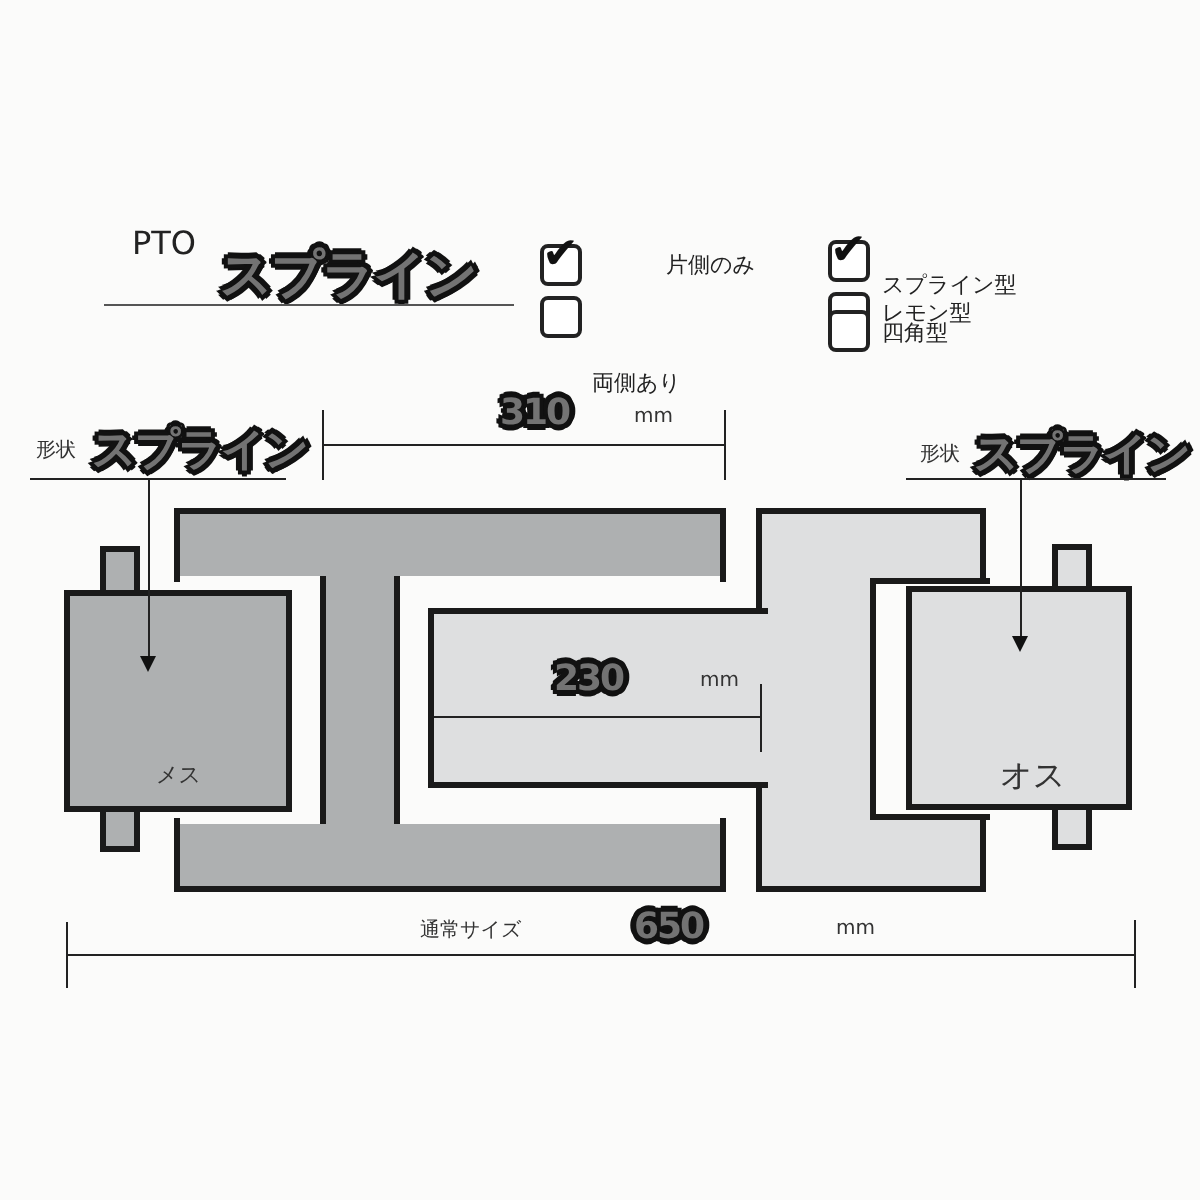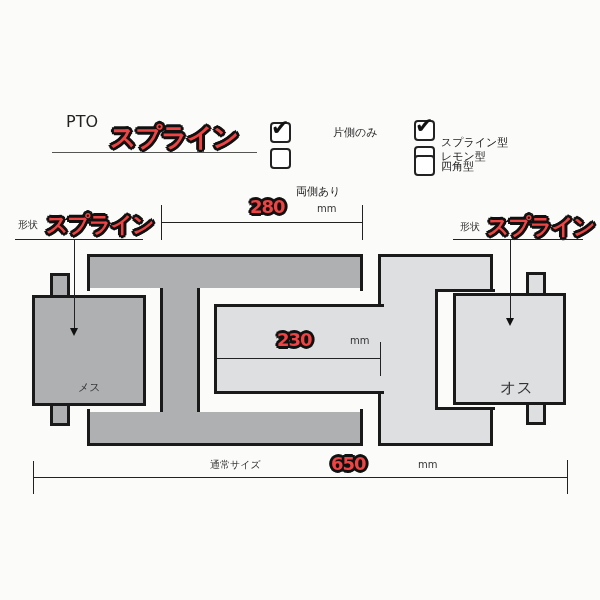--- a/index.html
+++ b/index.html
@@ -1,19 +1,19 @@
 <!DOCTYPE html>
 <html><head>
 <meta charset="utf-8">
 <style>
   html, body { margin:0; padding:0; }
   body { width:600px; height:600px; background:#fbfbfa; position:relative; overflow:hidden; font-family:"DejaVu Sans", sans-serif; color:#222; }
   .abs { position:absolute; }
   .outline-text {
-    font-family:"DejaVu Sans", sans-serif; font-weight:bold; color:#ef4444;
+    font-family:"DejaVu Sans", sans-serif; font-weight:bold; color:#737373;
     text-shadow:
       -2px -2px 0 #111, 2px -2px 0 #111, -2px 2px 0 #111, 2px 2px 0 #111,
       0 -2px 0 #111, 0 2px 0 #111, -2px 0 0 #111, 2px 0 0 #111,
       -3px 0 0 #111, 3px 0 0 #111, 0 3px 0 #111, 0 -3px 0 #111;
     white-space:nowrap; letter-spacing:-1px;
   }
   .small { font-size:10px; color:#333; white-space:nowrap;text-align:center; }
   .cb { width:17px; height:17px; border:2px solid #222; border-radius:4px; background:#fff; }
   .cb-label { font-size:11px; color:#222; white-space:nowrap; }
   .check { font-size:22px; line-height:17px; font-weight:bold; color:#111; position:absolute; left:-1px; top:-5px; }
@@ -65,21 +65,21 @@
 
 <div class="abs small" style="left:460px; top:220px;">形状</div>
 <div class="abs outline-text" style="left:487px; top:212px; font-size:22px;">スプライン</div>
 <div class="abs hline" style="left:453px; top:239px; width:130px;"></div>
 <div class="abs vline" style="left:510px; top:239px; height:80px;"></div>
 <div class="abs arrowhead" style="left:506px; top:318px;"></div>
 
 <div class="abs vline" style="left:161px; top:205px; height:35px;"></div>
 <div class="abs vline" style="left:362px; top:205px; height:35px;"></div>
 <div class="abs hline" style="left:161px; top:222px; width:202px;"></div>
-<div class="abs outline-text" style="left:250px; top:196px; font-size:18px;">280</div>
+<div class="abs outline-text" style="left:250px; top:196px; font-size:18px;">310</div>
 <div class="abs small" style="left:317px; top:203px;">mm</div>
 
 <div class="abs box dark" style="left:50px; top:273px; width:20px; height:25px;"></div>
 <div class="abs box dark" style="left:50px; top:402px; width:20px; height:24px;"></div>
 
 <div class="abs box dark" style="left:87px; top:254px; width:276px; height:37px;"></div>
 <div class="abs box dark" style="left:87px; top:409px; width:276px; height:37px;"></div>
 <div class="abs" style="left:160px; top:288px; width:40px; height:124px; background:#aeb0b1; border-left:3px solid #1a1a1a; border-right:3px solid #1a1a1a; box-sizing:border-box;"></div>
 <div class="abs" style="left:90px; top:288px; width:70px; height:124px; background:#fbfbfa;"></div>
 <div class="abs" style="left:200px; top:288px; width:160px; height:124px; background:#fbfbfa;"></div>
@@ -105,14 +105,14 @@
 
 <div class="abs box light" style="left:453px; top:293px; width:113px; height:112px;"></div>
 <div class="abs small" style="left:500px; top:378px; font-size:16px;">オス</div>
 <div class="abs vline" style="left:510px; top:293px; height:25px;"></div>
 <div class="abs arrowhead" style="left:506px; top:318px;"></div>
 
 <div class="abs vline" style="left:33px; top:461px; height:33px;"></div>
 <div class="abs vline" style="left:567px; top:460px; height:34px;"></div>
 <div class="abs hline" style="left:33px; top:477px; width:535px;"></div>
 <div class="abs small" style="left:210px; top:458px; font-size:10px;font-family:Liberation Serif, serif;">通常サイズ</div>
-<div class="abs outline-text" style="left:331px; top:453px; font-size:18px;">650</div>
+<div class="abs outline-text" style="left:317px; top:453px; font-size:18px;">650</div>
 <div class="abs small" style="left:418px; top:459px;">mm</div>
 
 </body></html>

